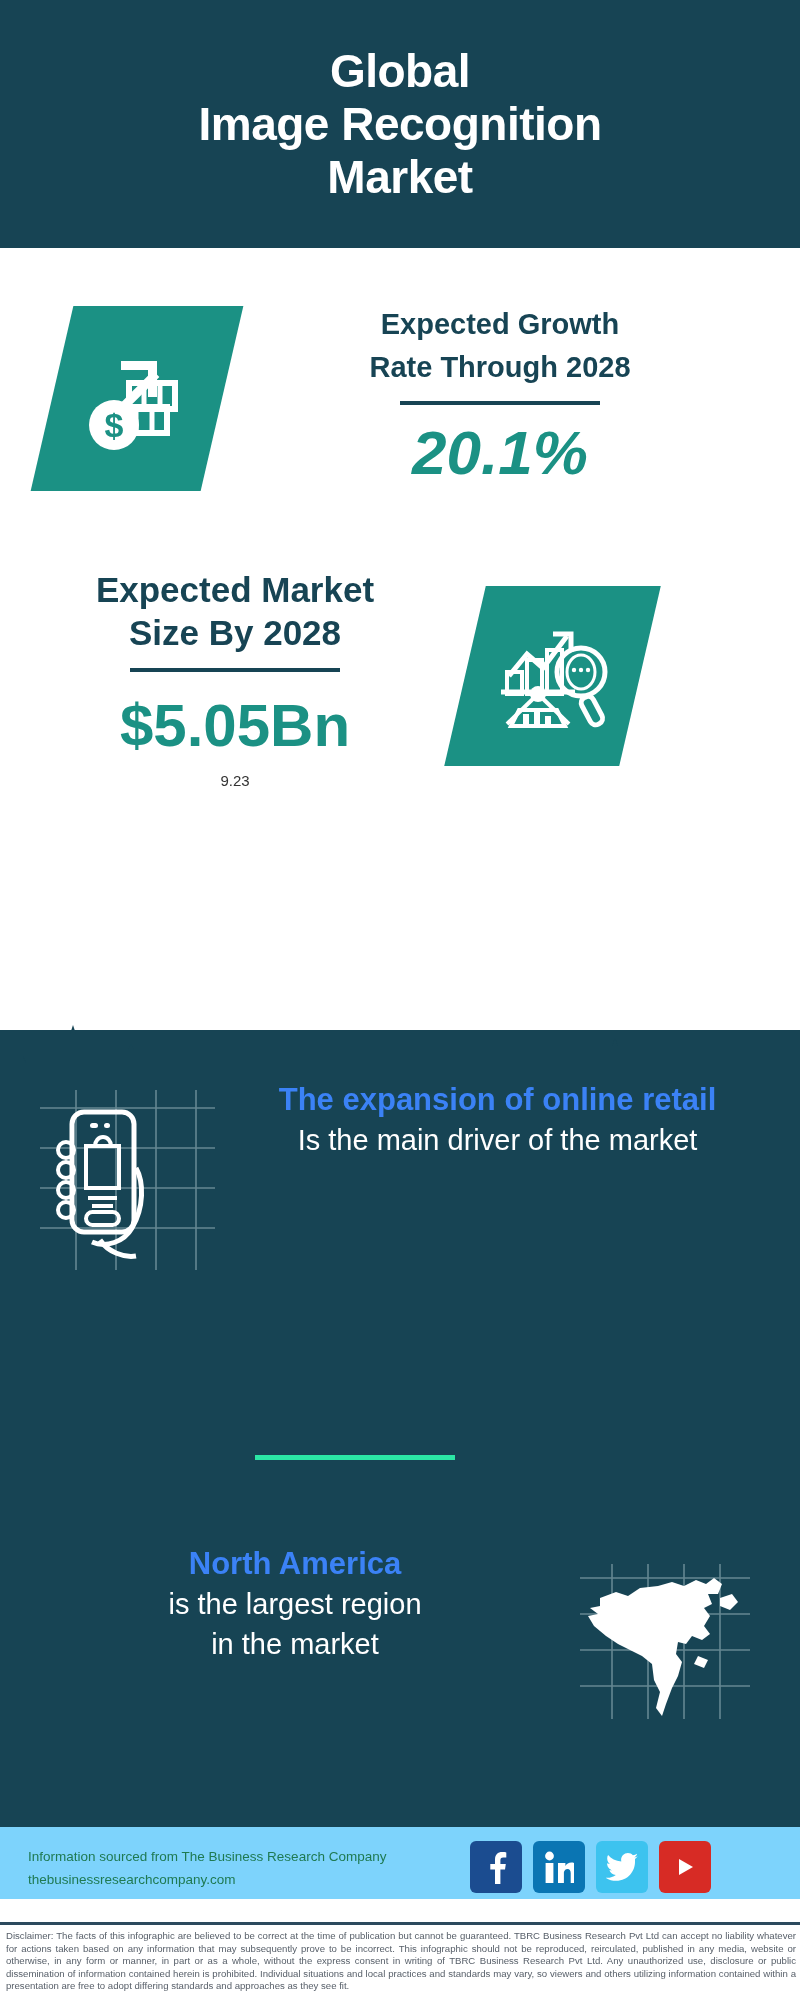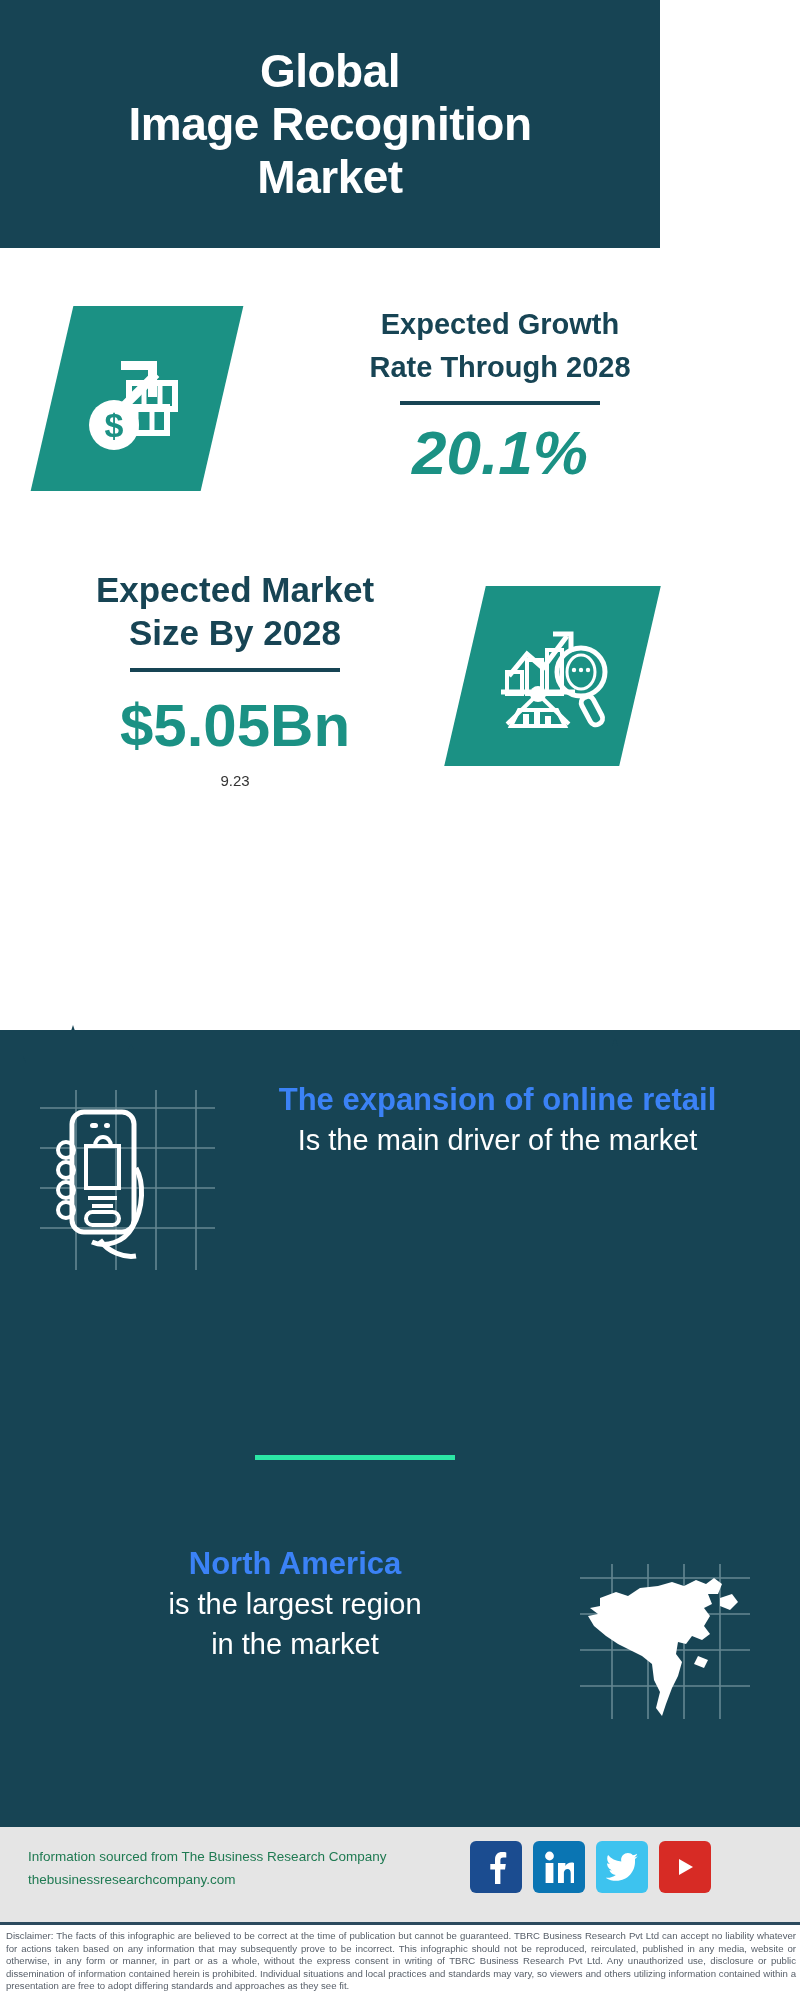--- a/index.html
+++ b/index.html
@@ -7,21 +7,21 @@
   body {
     font-family:"Liberation Sans", sans-serif;
     background:#ffffff;
     position:relative;
     overflow:hidden;
   }
   .page { position:relative; width:800px; height:2000px; background:#fff; }
 
   
   .header {
-    position:absolute; left:0; top:0; width:660px; height:248px;
+    position:absolute; left:0; top:0; width:800px; height:248px;
     background:#174454;
     display:flex; flex-direction:column;
     align-items:center; justify-content:center;
   }
   .header .ttl {
     color:#ffffff;
     font-weight:bold;
     font-size:46px;
     line-height:53px;
     text-align:center;
@@ -101,22 +101,22 @@
     position:absolute; left:255px; top:1455px;
     width:200px; height:5px; background:#2BE6A5;
   }
 
   .d-row2 { position:absolute; left:0; top:1530px; width:800px; height:220px;margin-top:14px; }
   .d-txt2 { position:absolute; left:25px; top:0; width:540px; text-align:center; }
   .d-icon2 { position:absolute; left:580px; top:20px; width:170px; height:150px; }
 
   
   .footer {
-    position:absolute; left:0; top:1827px; width:800px; height:95px;
-    background:#e5e5e5;
+    position:absolute; left:0; top:1827px; width:800px; height:72px;
+    background:#7dd3fc;
   }
   .f-text { position:absolute; left:28px; top:18px; width:420px; }
   .f-line { color:#1F7A52; font-size:13.5px; line-height:23px; }
   .socials { position:absolute; left:470px; top:14px; display:flex; gap:11px; }
   .sbox {
     width:52px; height:52px; border-radius:6px;
     display:flex; align-items:center; justify-content:center;
   }
   .sb-fb { background:#1B4C90; }
   .sb-li { background:#0A75B3; }

